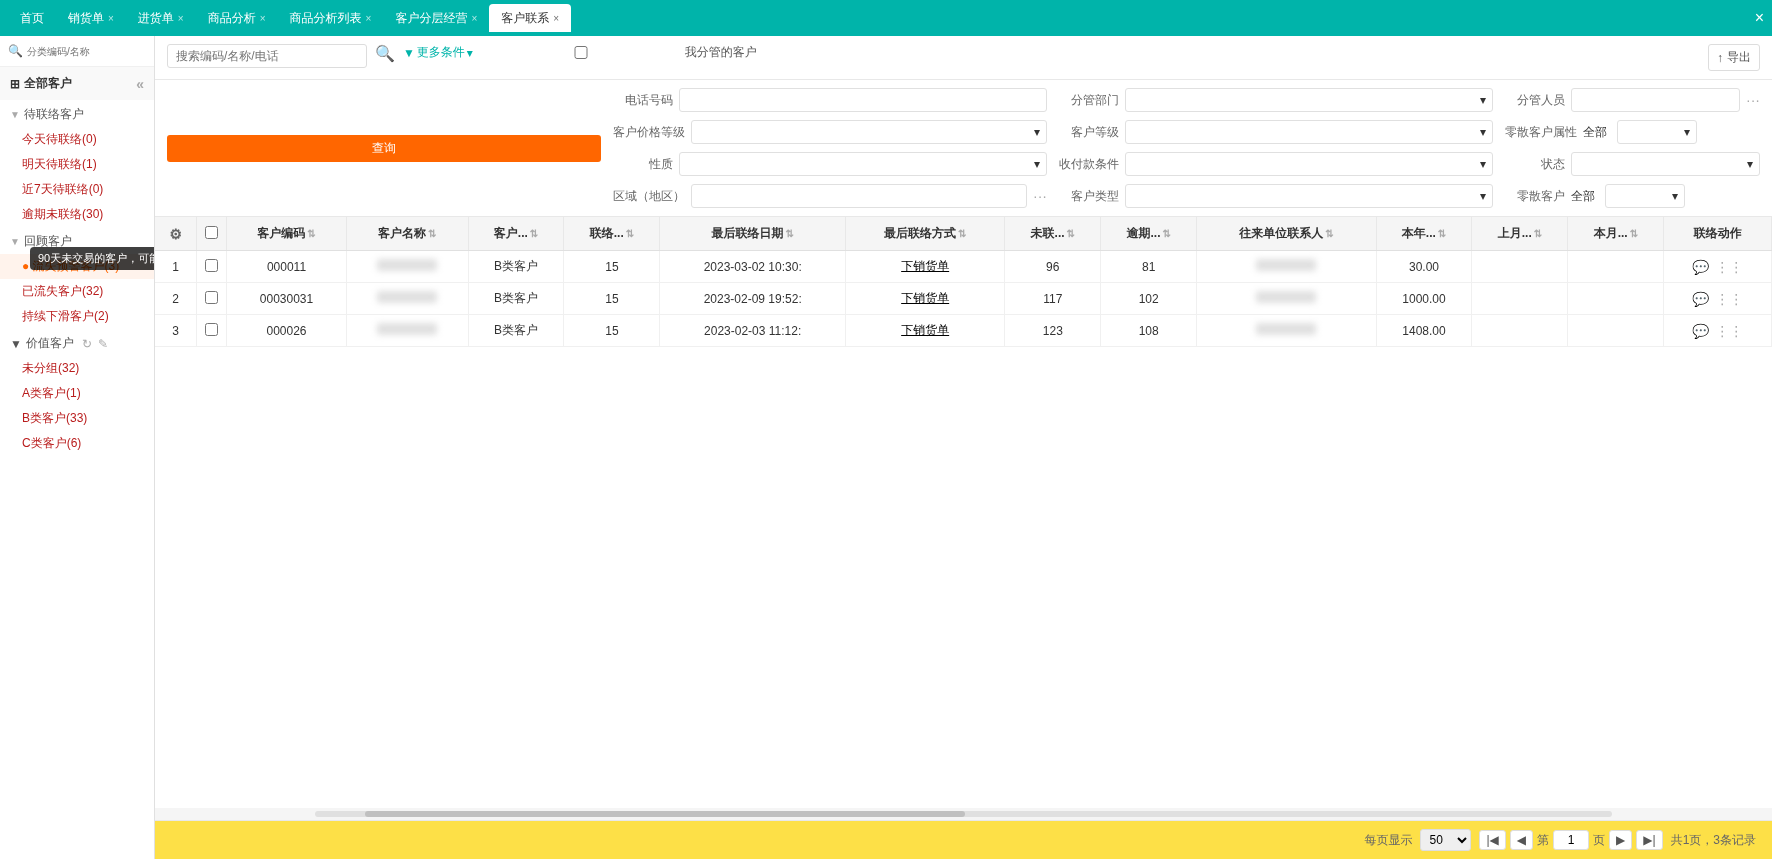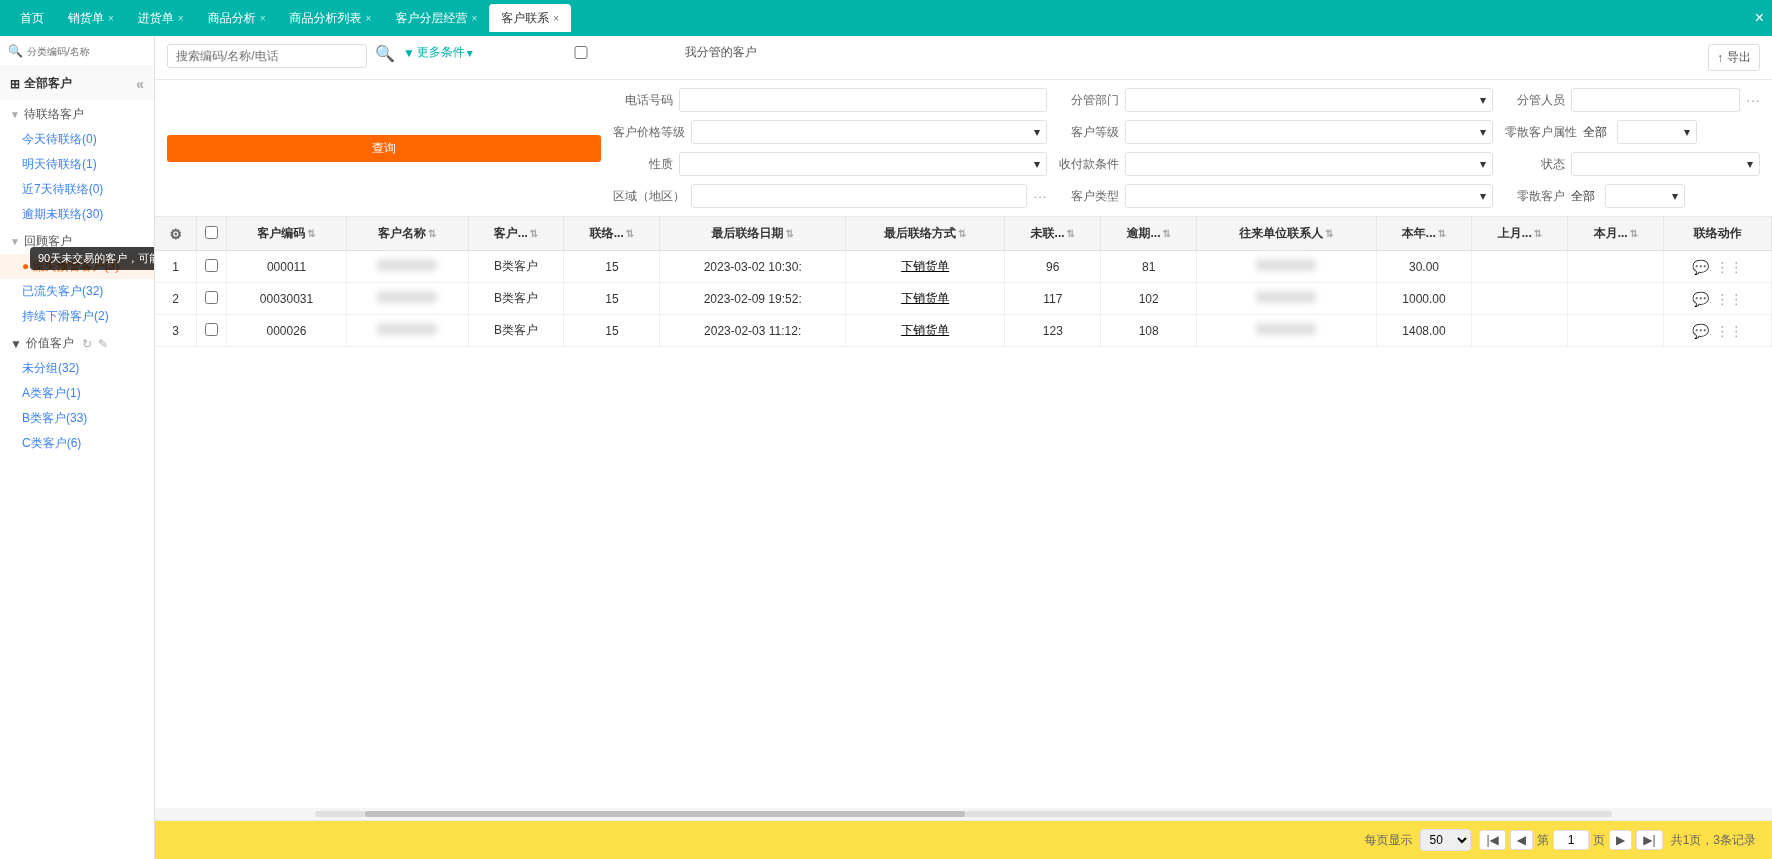--- a/index.html
+++ b/index.html
@@ -103,21 +103,21 @@
       font-size: 12px;
       cursor: pointer;
       gap: 4px;
     }
     .sidebar-section-title .arrow {
       color: #aaa;
       font-size: 10px;
     }
     .sidebar-item {
       padding: 4px 10px 4px 22px;
-      color: #3b82f6;
+      color: #b91c1c;
       cursor: pointer;
       font-size: 12px;
     }
     .sidebar-item.active {
       color: #ff6600;
       background: #fff3ec;
     }
     .sidebar-item .dot {
       color: #ff6600;
     }

